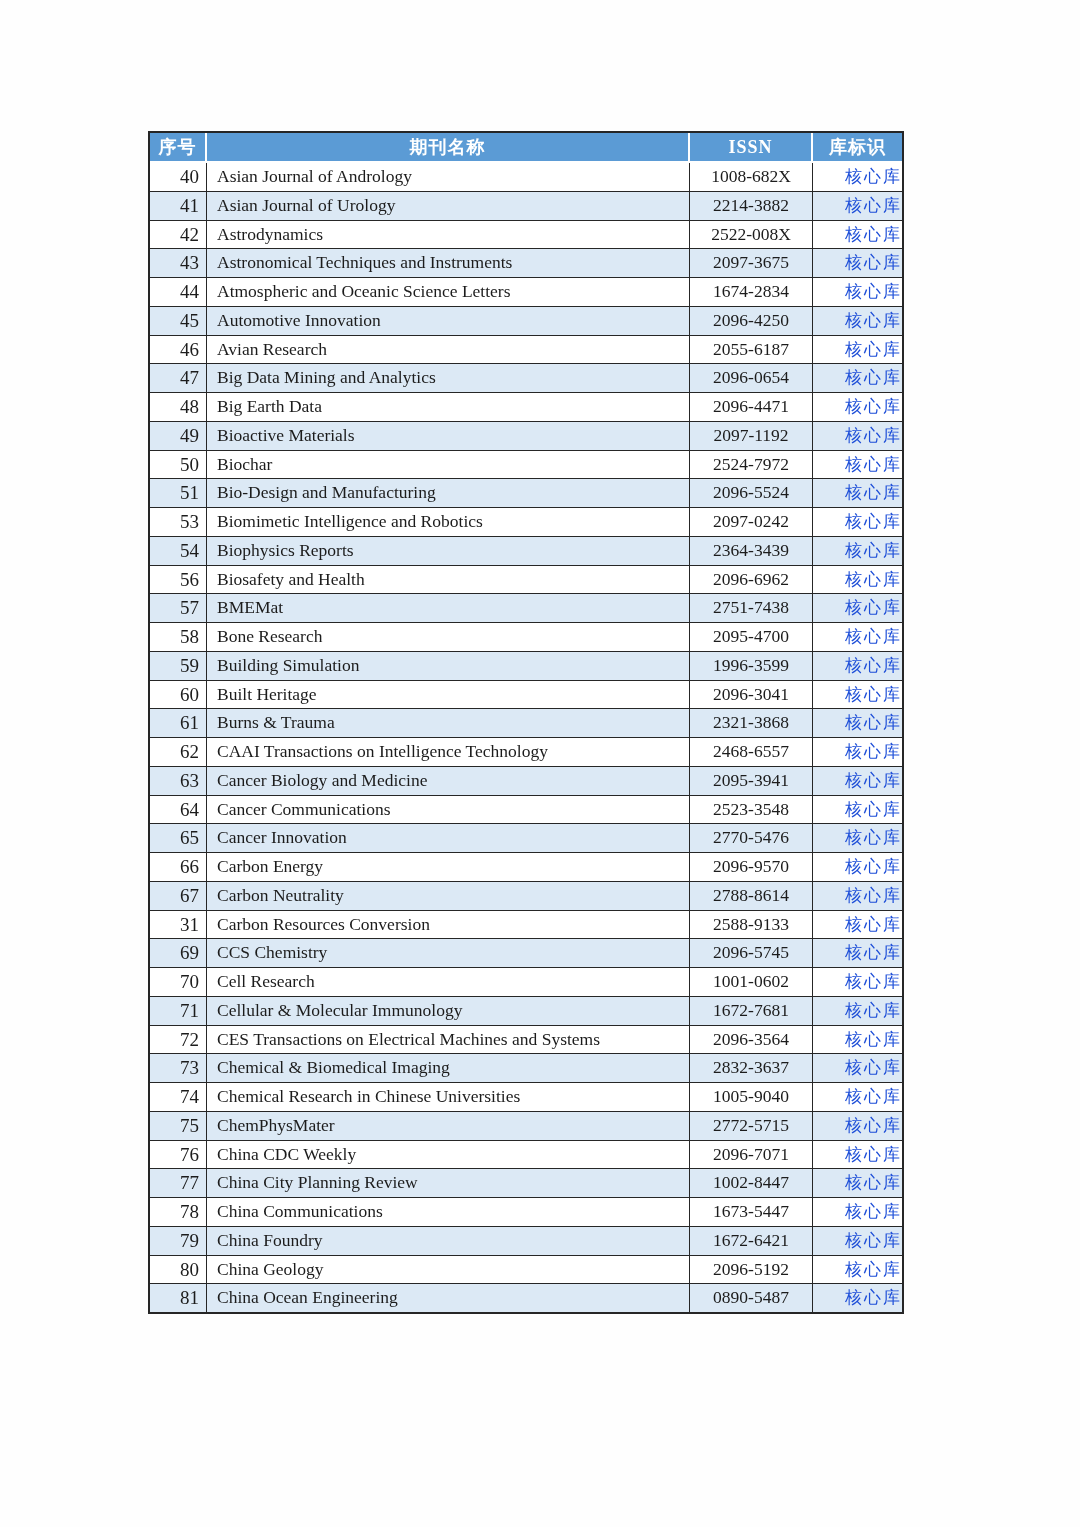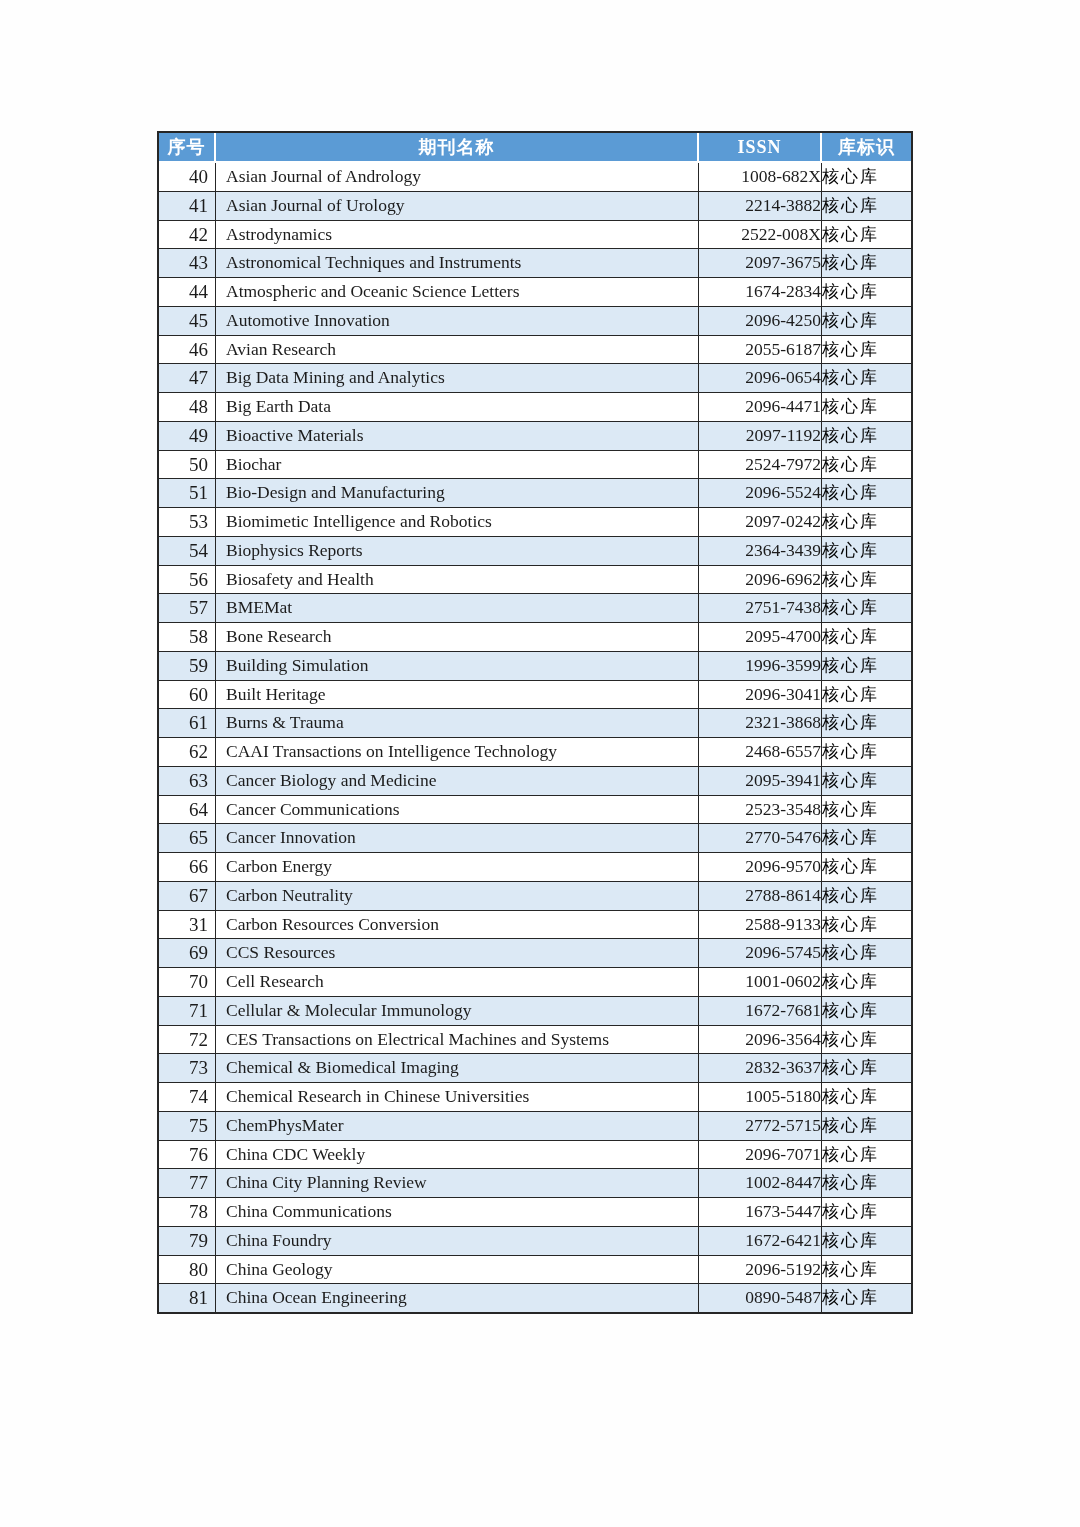--- a/index.html
+++ b/index.html
@@ -12,21 +12,21 @@
   }
   html,body{margin:0;padding:0;}
   body{
     width:1080px;height:1527px;
     background:#fefefe;
     font-family:"Liberation Serif","DejaVu Serif",serif;
     position:relative;
   }
   .table-wrap{
     position:absolute;
-    left:157px;
+    left:148px;
     top:131px;
   }
   table{
     border-collapse:separate;
     border-spacing:0;
     border:2px solid var(--border);
     width:752px;
     table-layout:fixed;
   }
   col.c-num{width:57px;}
@@ -57,22 +57,22 @@
     color:var(--text);
     background:var(--row-bg);
     overflow:hidden;
     white-space:nowrap;
   }
   td:last-child{border-right:none;}
   tbody tr:last-child td{border-bottom:none;font-family:Liberation Serif, serif;}
   tbody tr:nth-child(even) td{background:var(--stripe-bg);}
   .td-num{text-align:right;padding-right:7px;font-size:19px;}
   .td-name{padding-left:10px;}
-  .td-issn{text-align:right;}
-  .td-tag{text-align:left;letter-spacing:2px;font-size:17px;color:#000000;}
+  .td-issn{text-align:center;}
+  .td-tag{text-align:right;letter-spacing:2px;font-size:17px;color:#1d4ed8;}
 </style>
 </head>
 <body>
 
 <div class="table-wrap">
   <table>
     <colgroup>
       <col class="c-num">
         <col class="c-name">
         <col class="c-issn">
@@ -244,21 +244,21 @@
           <td class="td-tag">核心库</td>
         </tr>
         <tr>
           <td class="td-num">31</td>
           <td class="td-name">Carbon Resources Conversion</td>
           <td class="td-issn">2588-9133</td>
           <td class="td-tag">核心库</td>
         </tr>
         <tr>
           <td class="td-num">69</td>
-          <td class="td-name">CCS Resources</td>
+          <td class="td-name">CCS Chemistry</td>
           <td class="td-issn">2096-5745</td>
           <td class="td-tag">核心库</td>
         </tr>
         <tr>
           <td class="td-num">70</td>
           <td class="td-name">Cell Research</td>
           <td class="td-issn">1001-0602</td>
           <td class="td-tag">核心库</td>
         </tr>
         <tr>
@@ -275,21 +275,21 @@
         </tr>
         <tr>
           <td class="td-num">73</td>
           <td class="td-name">Chemical &amp; Biomedical Imaging</td>
           <td class="td-issn">2832-3637</td>
           <td class="td-tag">核心库</td>
         </tr>
         <tr>
           <td class="td-num">74</td>
           <td class="td-name">Chemical Research in Chinese Universities</td>
-          <td class="td-issn">1005-5180</td>
+          <td class="td-issn">1005-9040</td>
           <td class="td-tag">核心库</td>
         </tr>
         <tr>
           <td class="td-num">75</td>
           <td class="td-name">ChemPhysMater</td>
           <td class="td-issn">2772-5715</td>
           <td class="td-tag">核心库</td>
         </tr>
         <tr>
           <td class="td-num">76</td>

